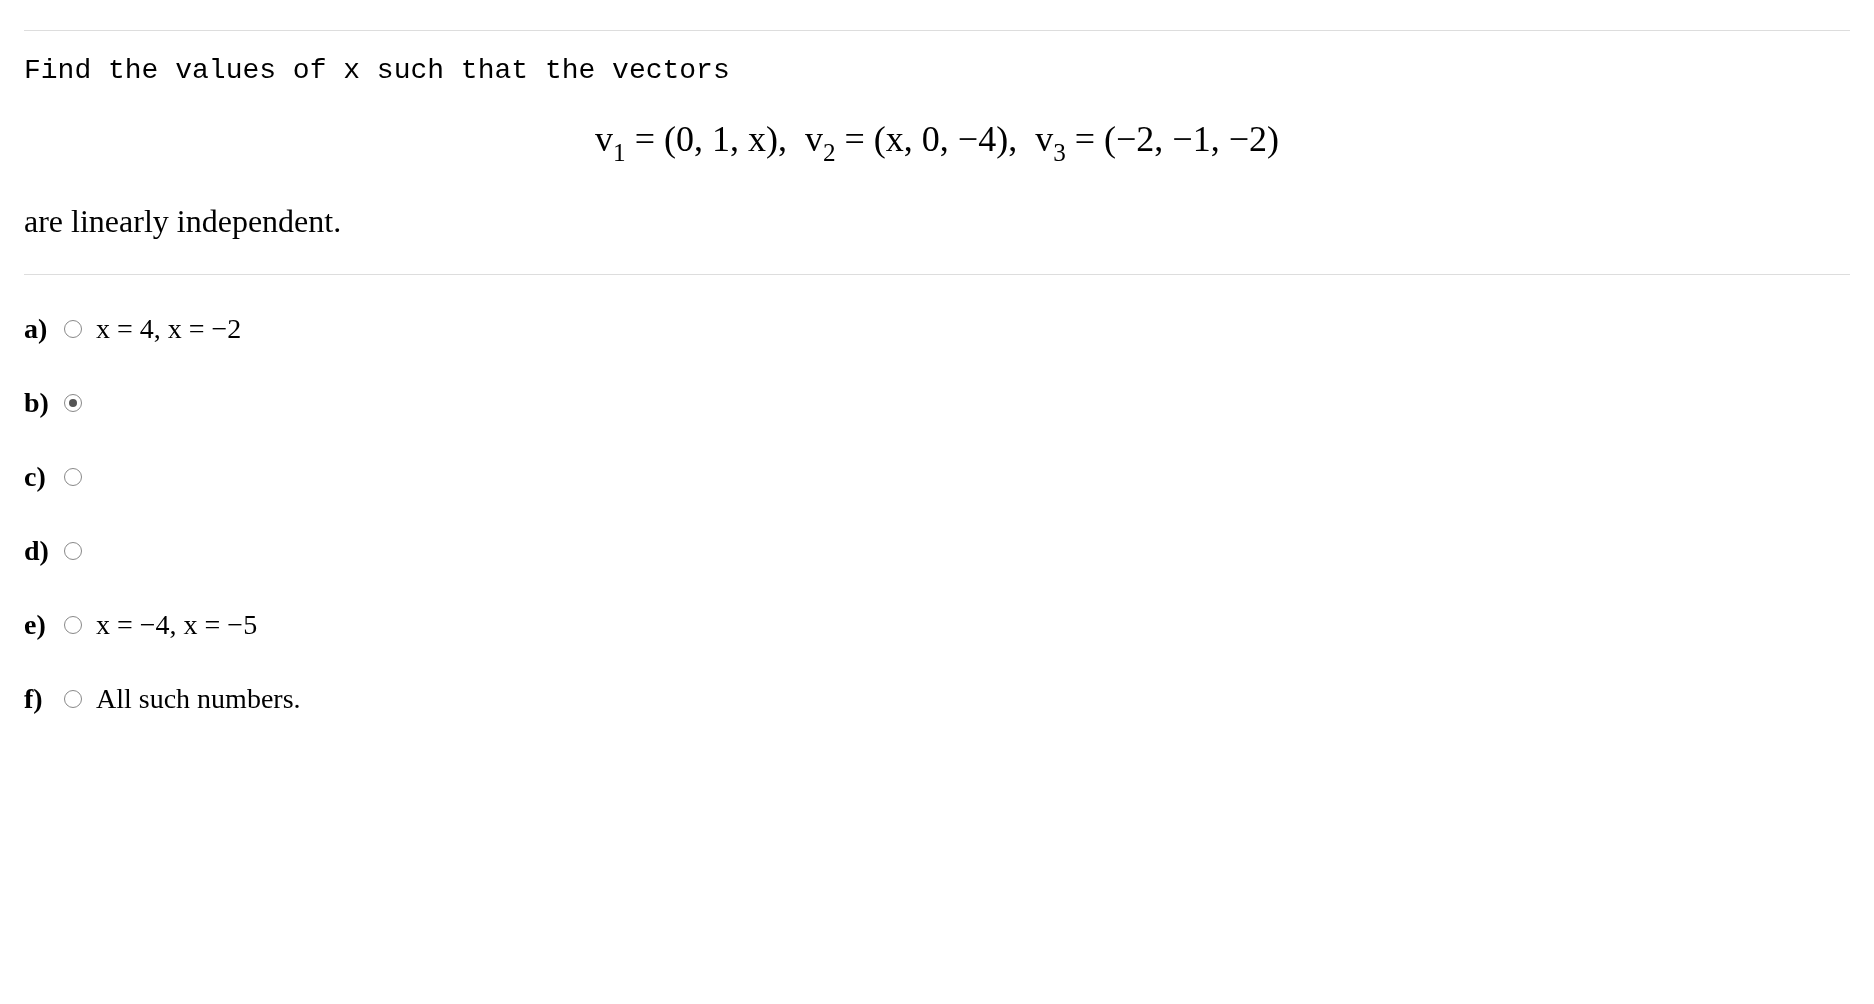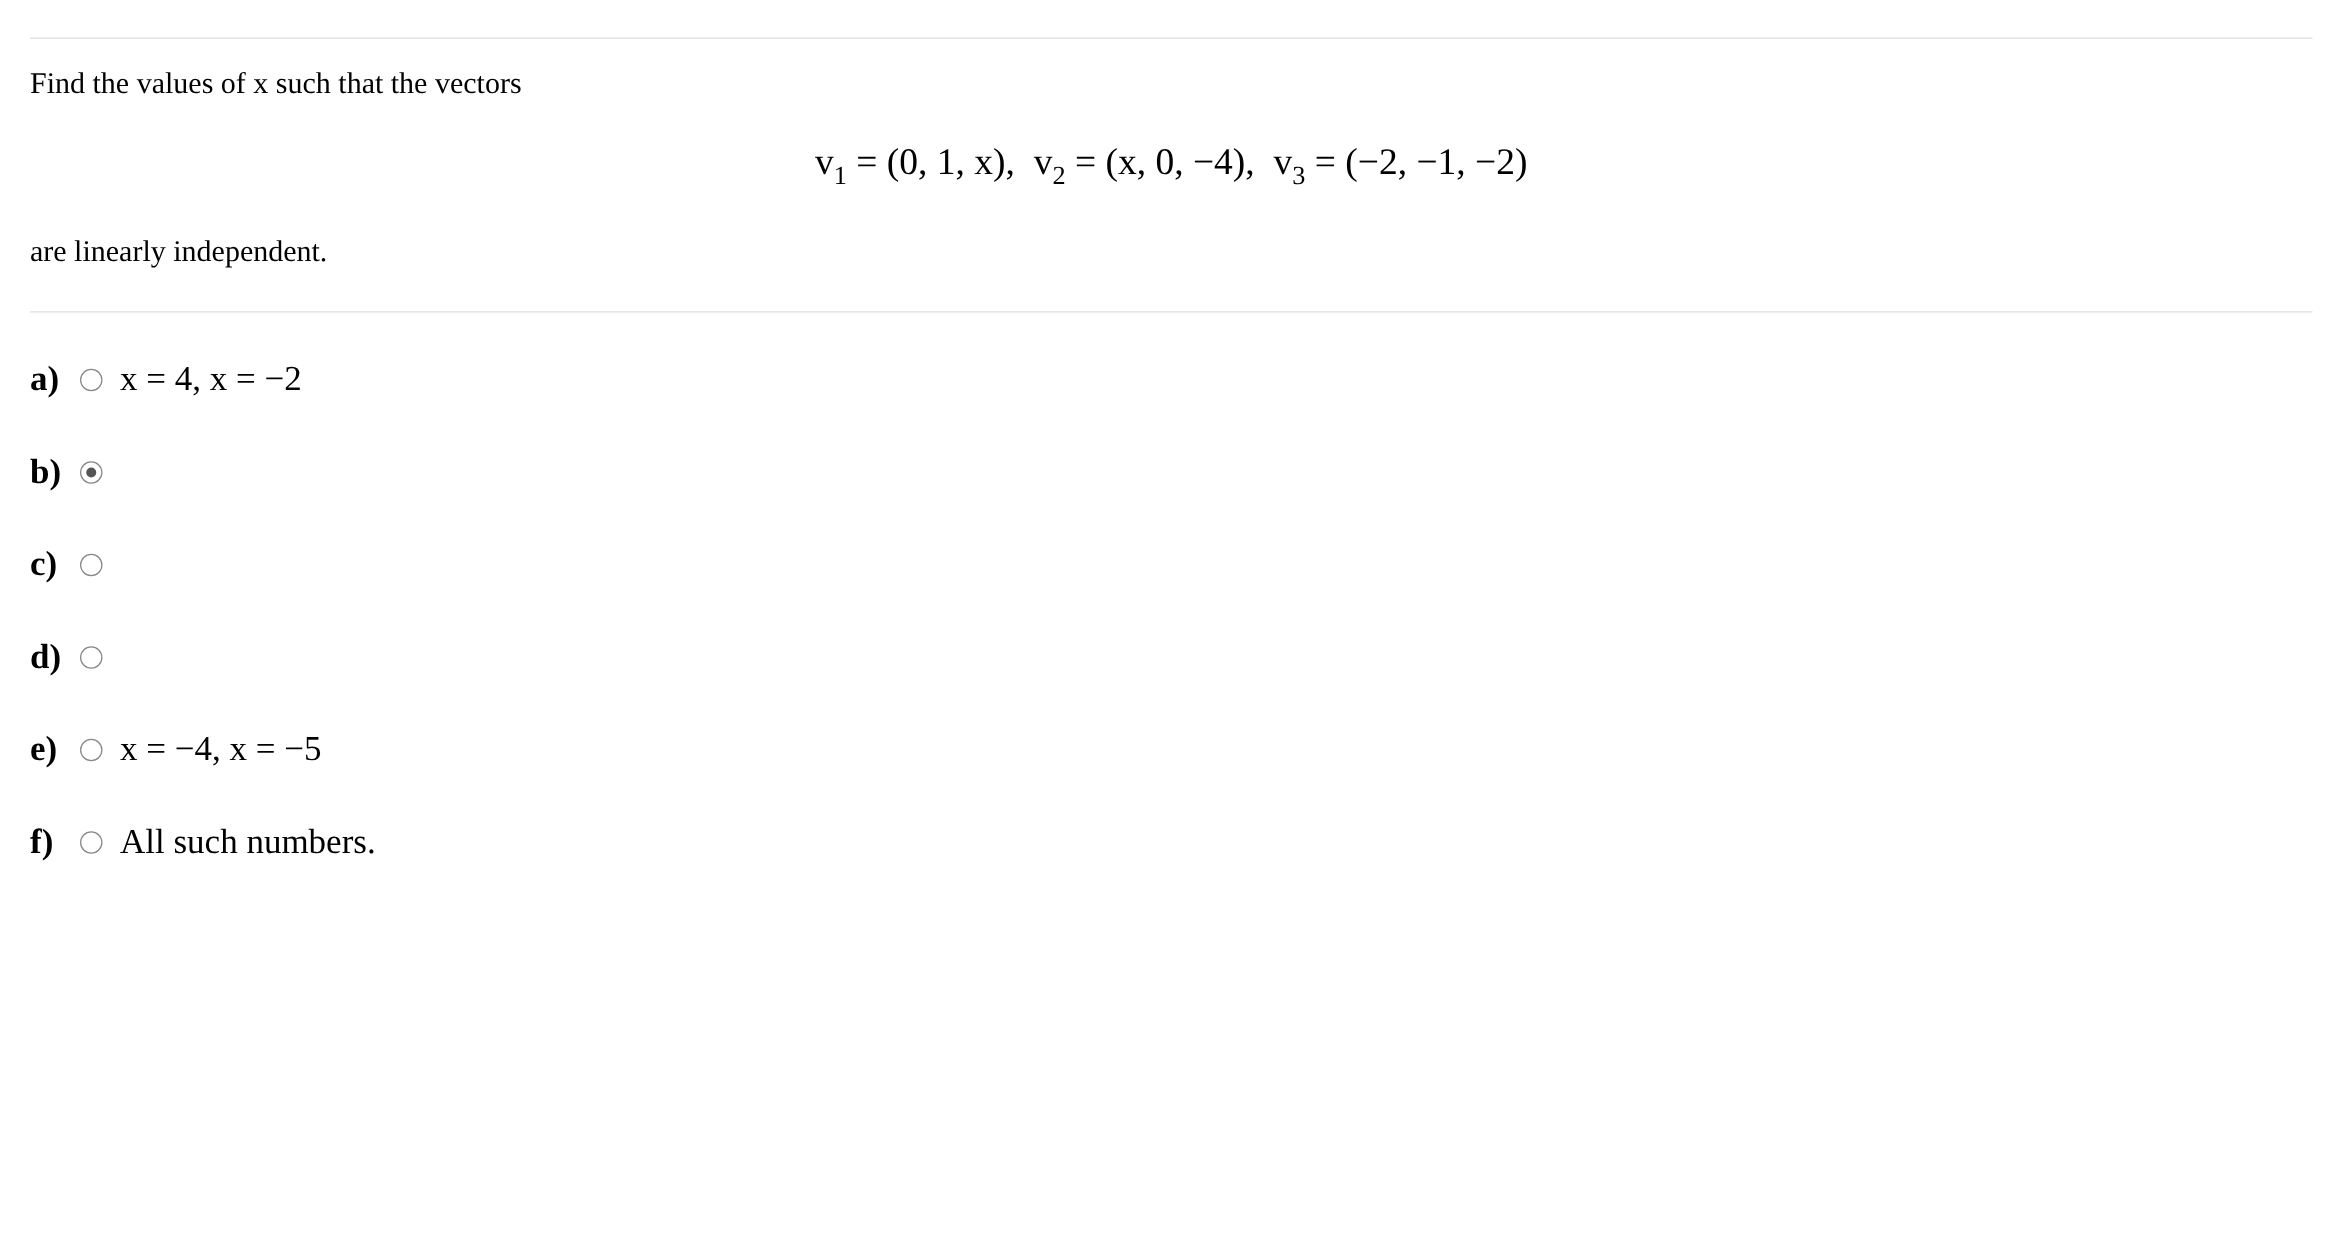--- a/index.html
+++ b/index.html
@@ -17,31 +17,32 @@
     }
     .question-container {
       border-top: 1px solid #ddd;
     }
     .question-stem {
       padding-top: 20px;
       padding-bottom: 30px;
       border-bottom: 1px solid #ddd;
     }
     .prompt-line {
-      font-size: 24px;
+      font-size: 28px;
       line-height: 1.4;
       margin-bottom: 28px;
+      font-family: Liberation Mono, monospace;
     }
     .math-display {
       text-align: center;
-      font-size: 30px;
+      font-size: 36px;
       margin: 20px 0 34px 0;
     }
     .prompt-line2 {
-      font-size: 24px;
+      font-size: 32px;
       line-height: 1.4;
     }
     .options {
       padding-top: 38px;
     }
     .option-row {
       display: flex;
       align-items: center;
       margin-bottom: 42px;
       font-size: 28px;

